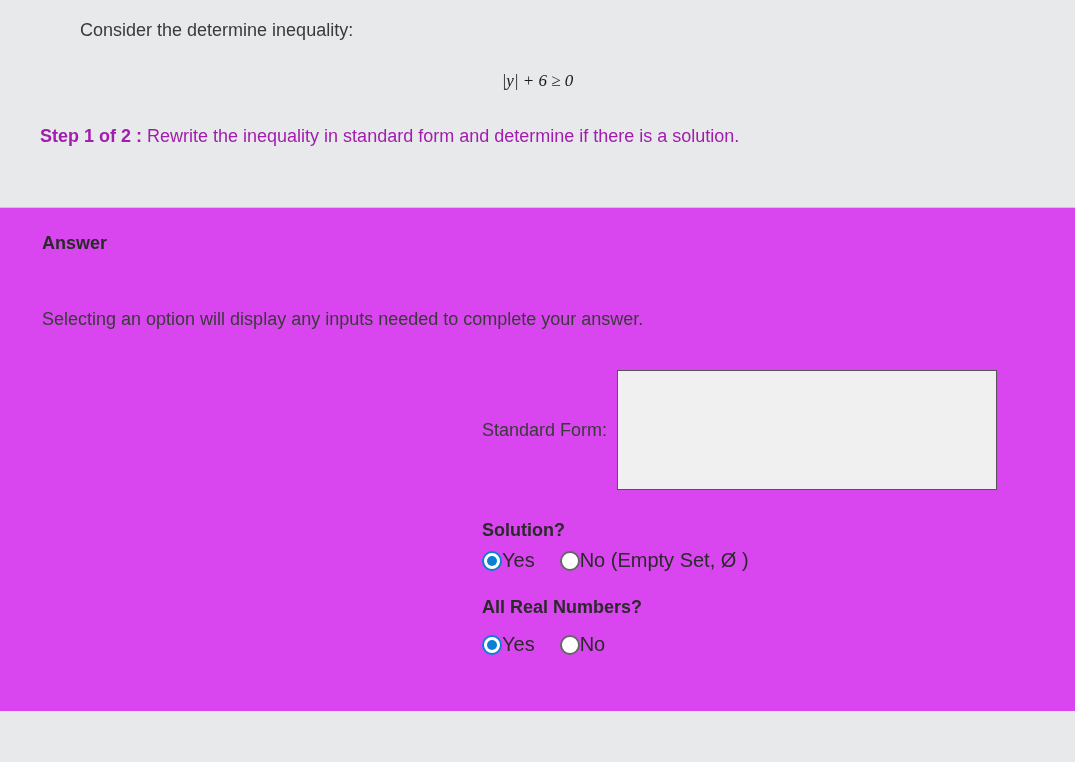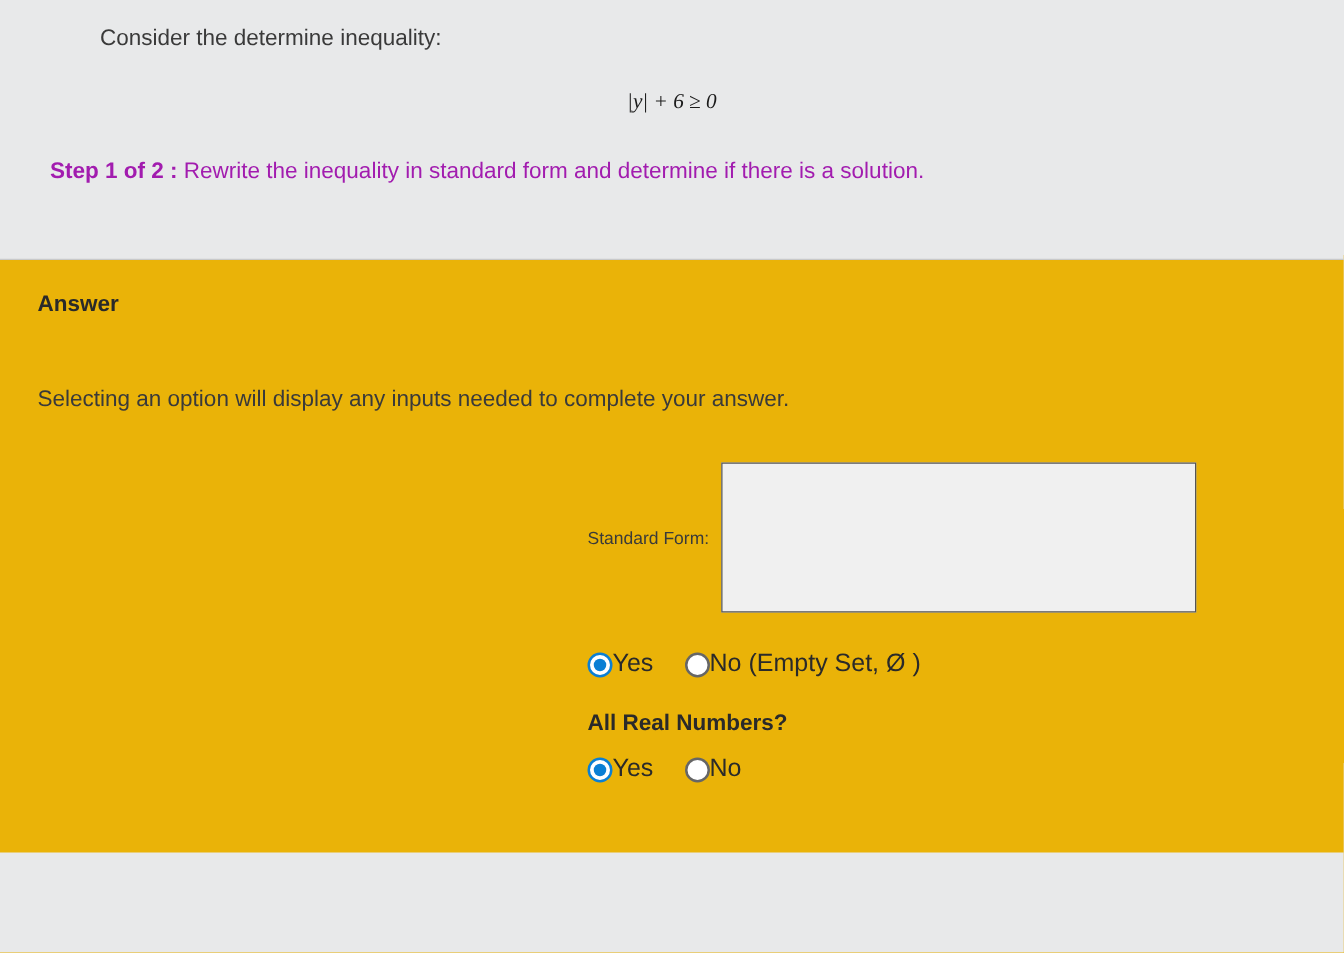--- a/index.html
+++ b/index.html
@@ -38,22 +38,22 @@
     }
     .step-label {
       font-weight: bold;
     }
     .divider {
       border: none;
       border-top: 1px solid #c8c9ca;
       margin: 30px 0 0 0;
     }
     .answer-section {
-      padding: 25px 30px 30px 30px;
-      background: #eab308;
+      padding: 25px 30px 30px 42px;
+      background: #d946ef;
     }
     .answer-heading {
       font-size: 18px;
       font-weight: bold;
       color: #2a2a2a;
       margin-bottom: 55px;
     }
     .hint {
       font-size: 18px;
       color: #3a3a3a;
@@ -63,21 +63,21 @@
     }
     .form-area {
       margin-left: 440px;
     }
     .std-form-row {
       display: flex;
       align-items: center;
       margin-bottom: 30px;
     }
     .std-form-label {
-      font-size: 14px;
+      font-size: 18px;
       color: #3a3a3a;
       margin-right: 10px;
     }
     .std-form-input {
       width: 380px;
       height: 120px;
       background: #f0f0f0;
       border: 1px solid #555;
       font-size: 18px;
       padding: 8px;
@@ -142,20 +142,21 @@
   <h3 class="answer-heading">Answer</h3>
   <p class="hint">Selecting an option will display any inputs needed to complete your answer.</p>
 
   <div class="form-area">
 
     <div class="std-form-row">
       <span class="std-form-label">Standard Form:</span>
       <textarea class="std-form-input" value="" style=""></textarea>
     </div>
 
+    <div class="question-label">Solution?</div>
     <div class="radio-row">
       <div class="radio-option">
         <span class="radio-circle selected">
             <span class="radio-dot"></span>
           </span>
         <span class="radio-text">Yes</span>
       </div>
       <div class="radio-option">
         <span class="radio-circle"></span>
         <span class="radio-text">No (Empty Set, Ø )</span>

